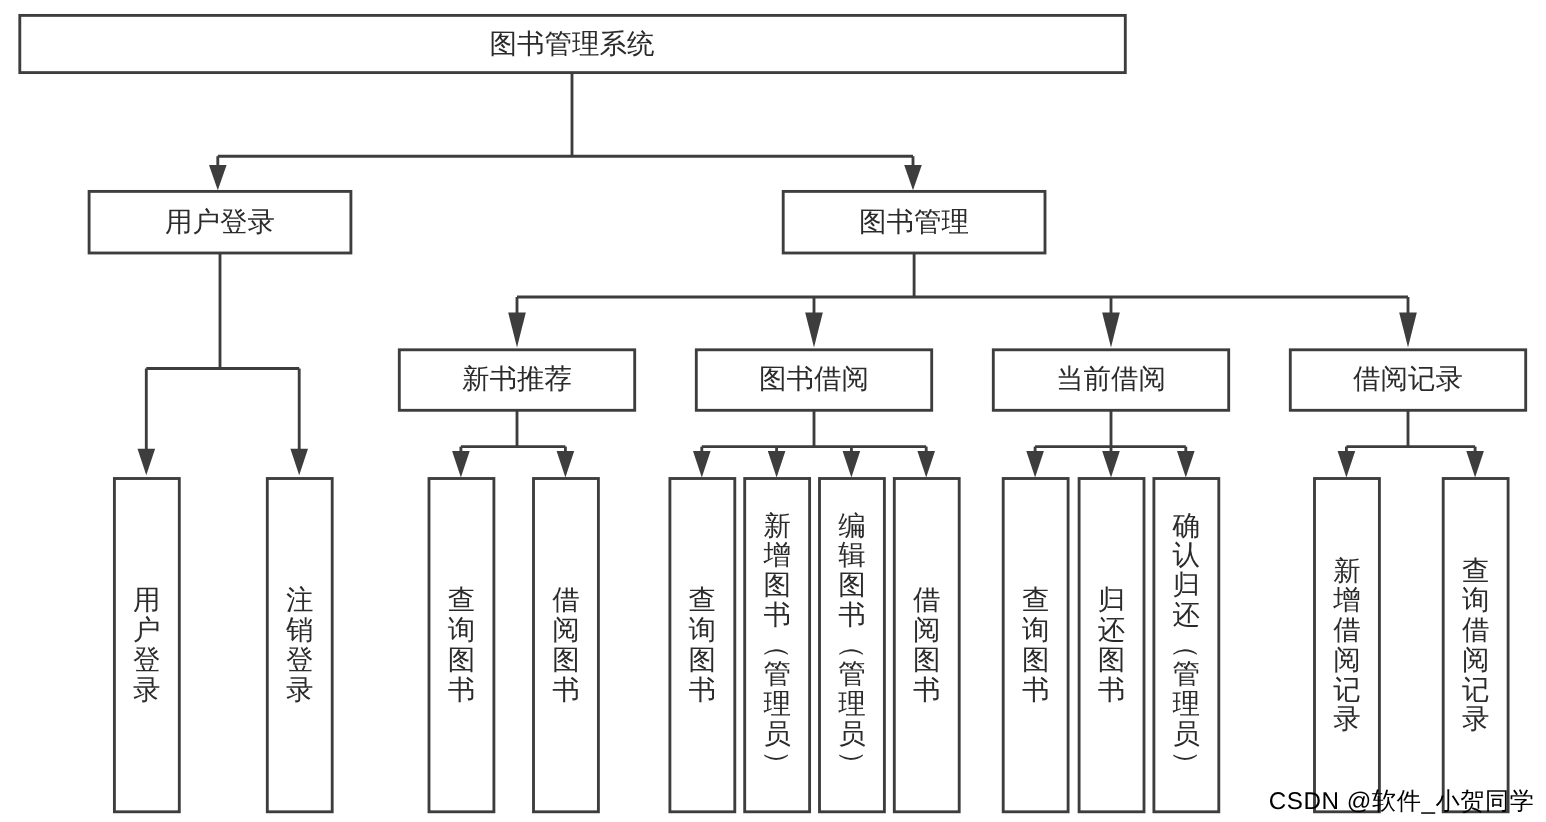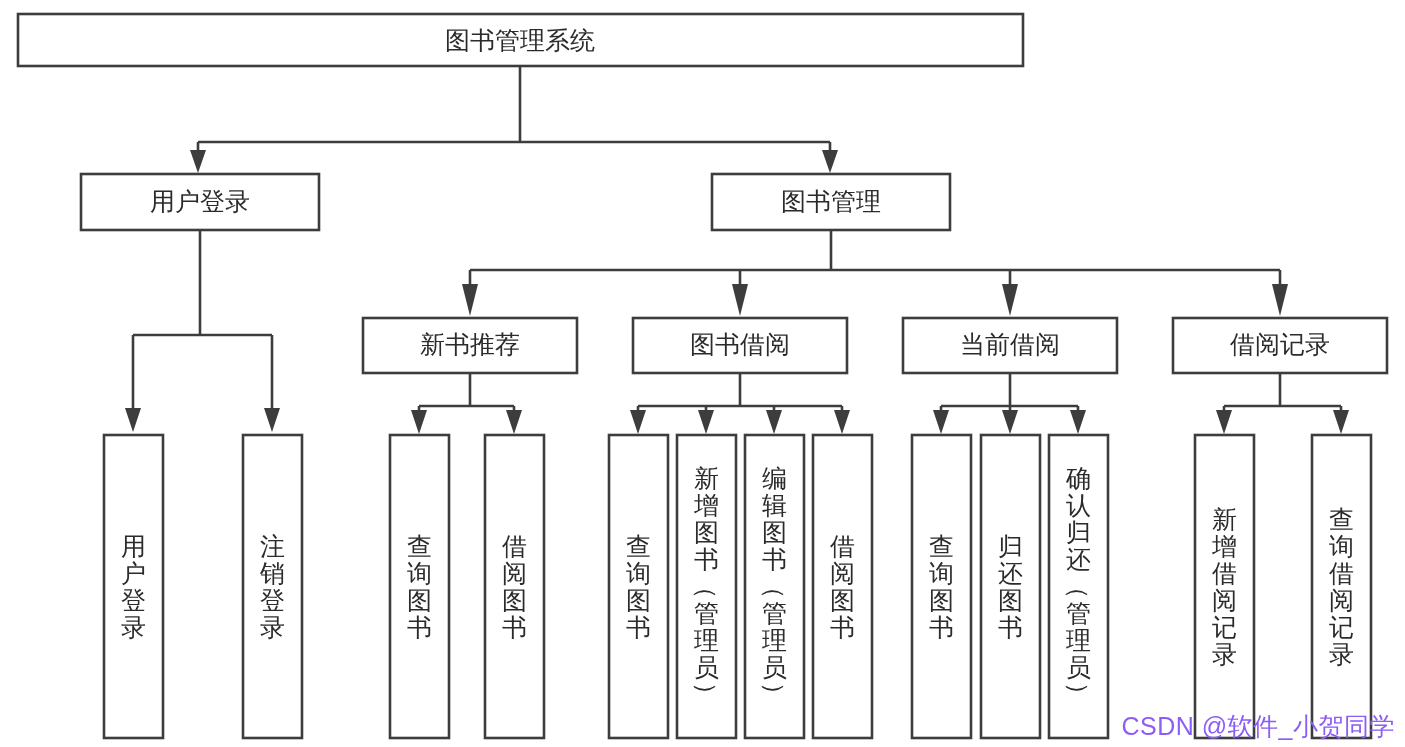--- a/index.html
+++ b/index.html
@@ -65,22 +65,22 @@
     white-space: pre;
   }
   .vlabel span {
     display: block;
   }
   .watermark {
     position: absolute;
     right: 10px;
     bottom: 4px;
     font-family: "Liberation Sans", "DejaVu Sans", sans-serif;
-    font-size: 25px;
-    color: #8b5cf6;
+    font-size: 22px;
+    color: #000000;
     letter-spacing: 0.5px;
     user-select: none;
   }
 </style>
 </head>
 <body>
 
 <div id="diagram-root">
 
   <svg id="flowchart" viewBox="0 0 1405 747">

